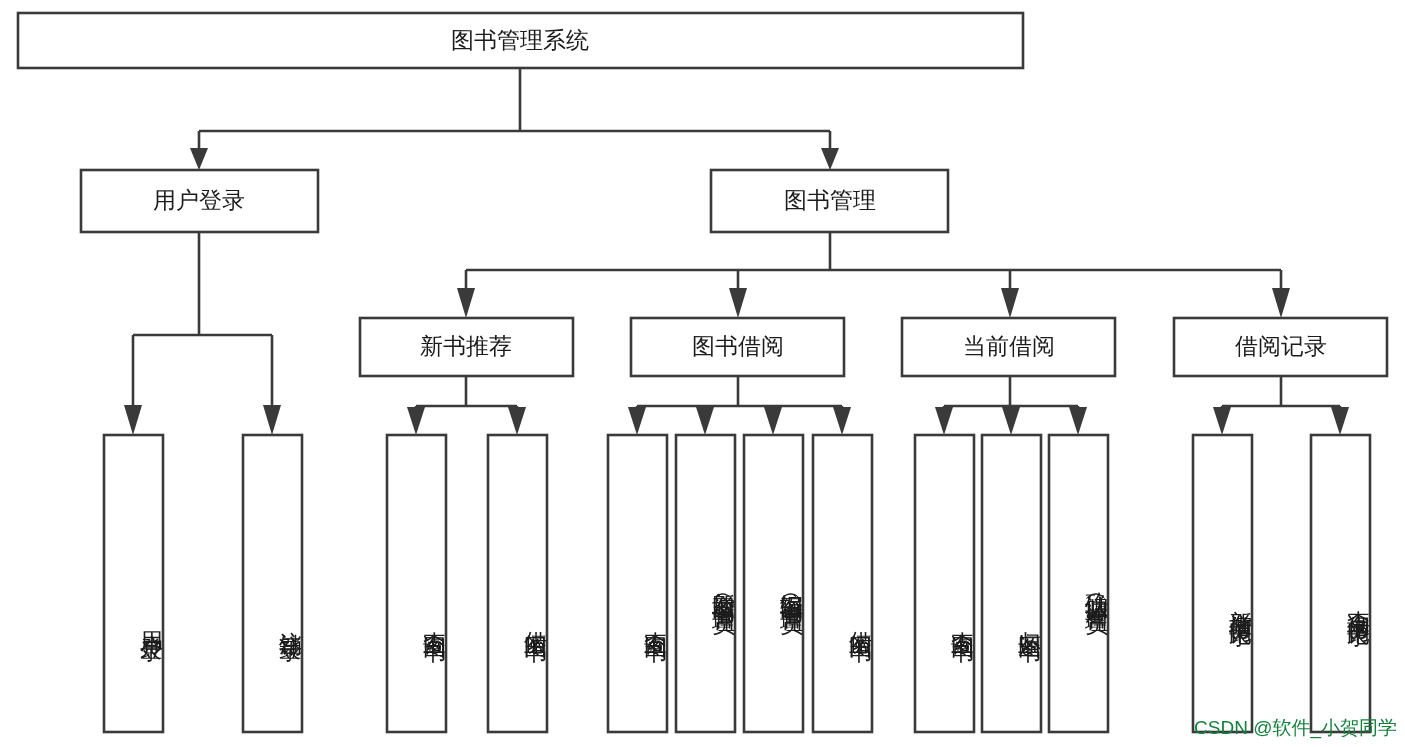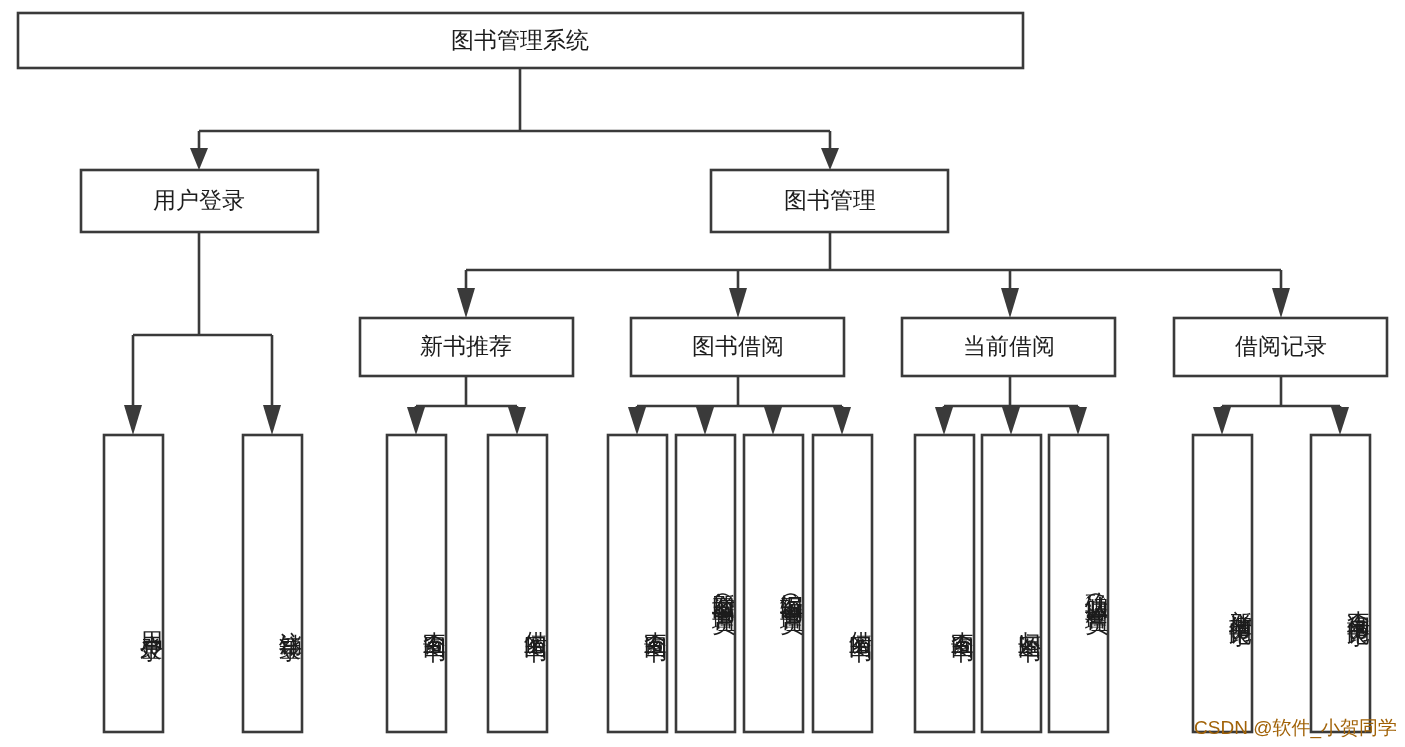--- a/index.html
+++ b/index.html
@@ -64,21 +64,21 @@
     justify-content: center;
     white-space: nowrap;
     pointer-events: none;
   }
   .watermark {
     position: absolute;
     right: 8px;
     bottom: 6px;
     font-family: "Liberation Sans", sans-serif;
     font-size: 19px;
-    color: #a16207;
+    color: #15803d;
     white-space: nowrap;
     user-select: none;
     margin-left: 48px;
   }
 </style>
 </head>
 <body>
 
 <div id="chart-root">
 

